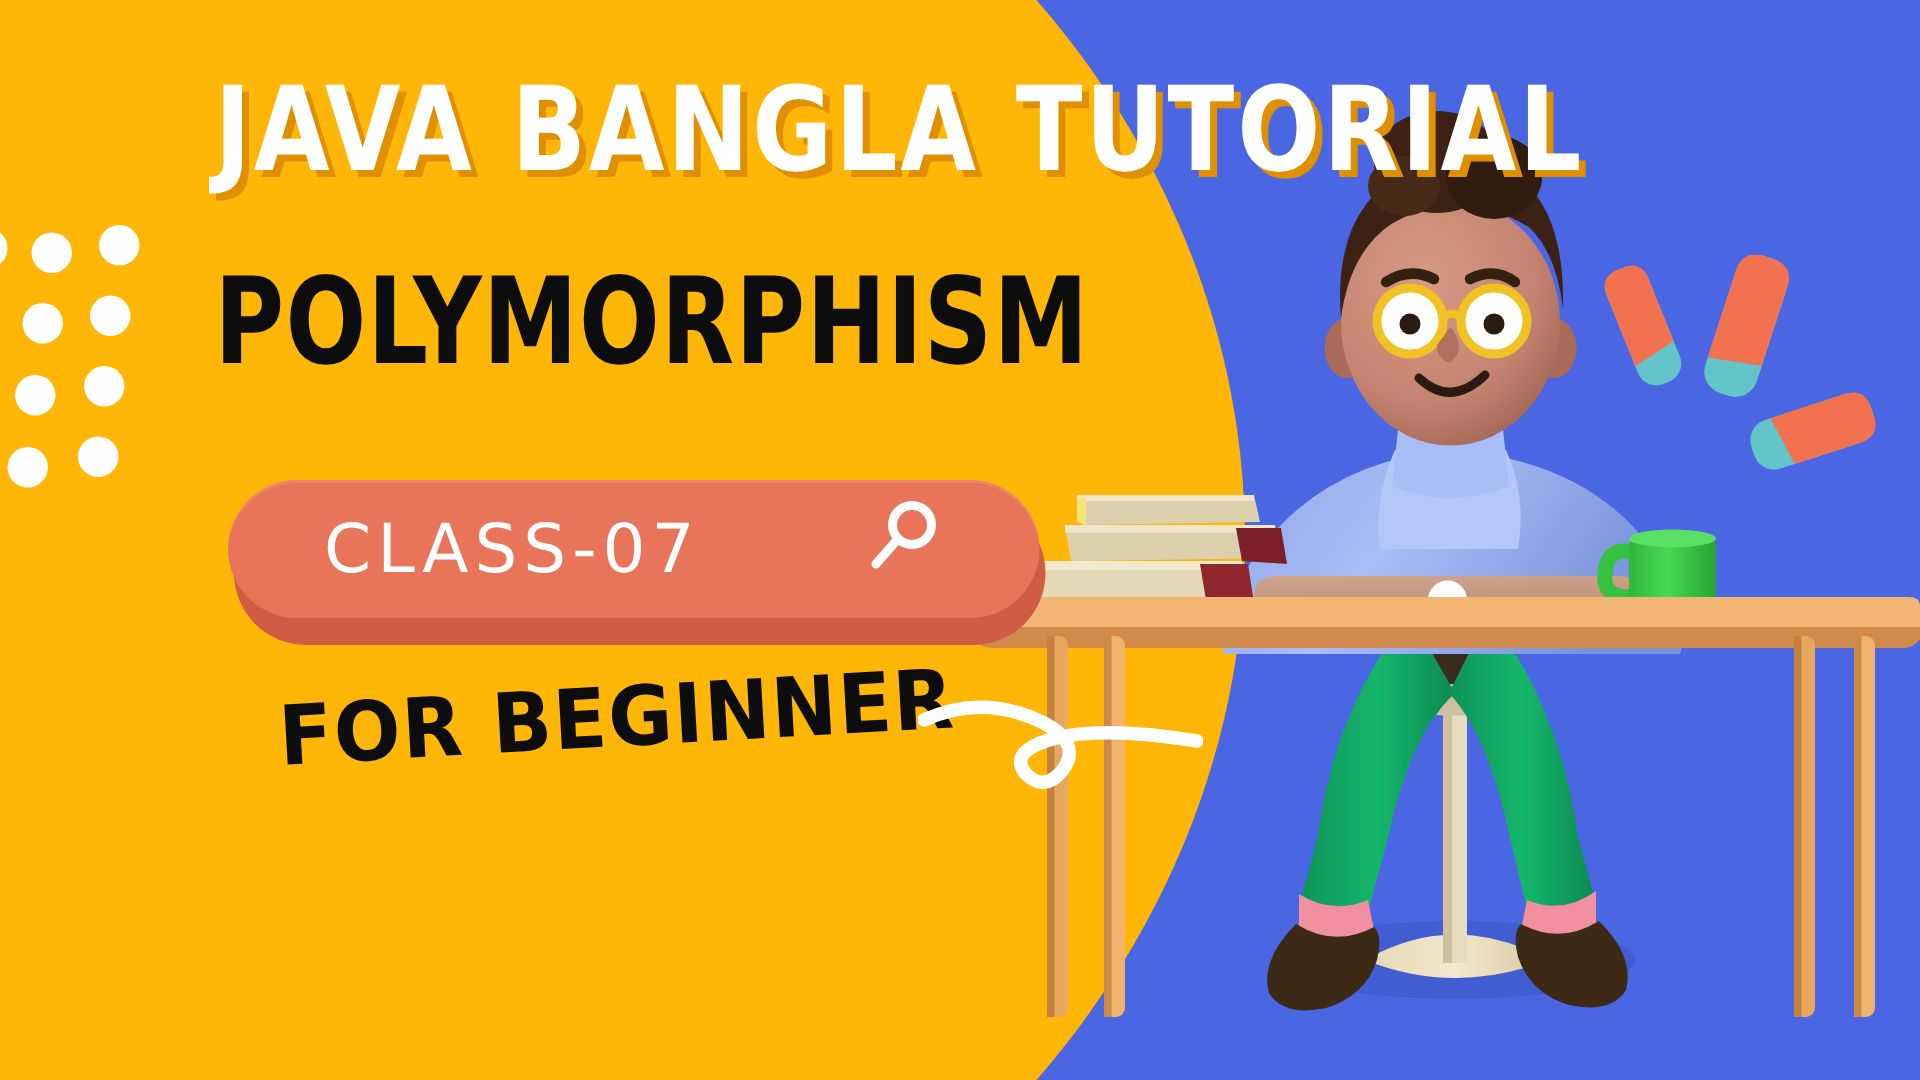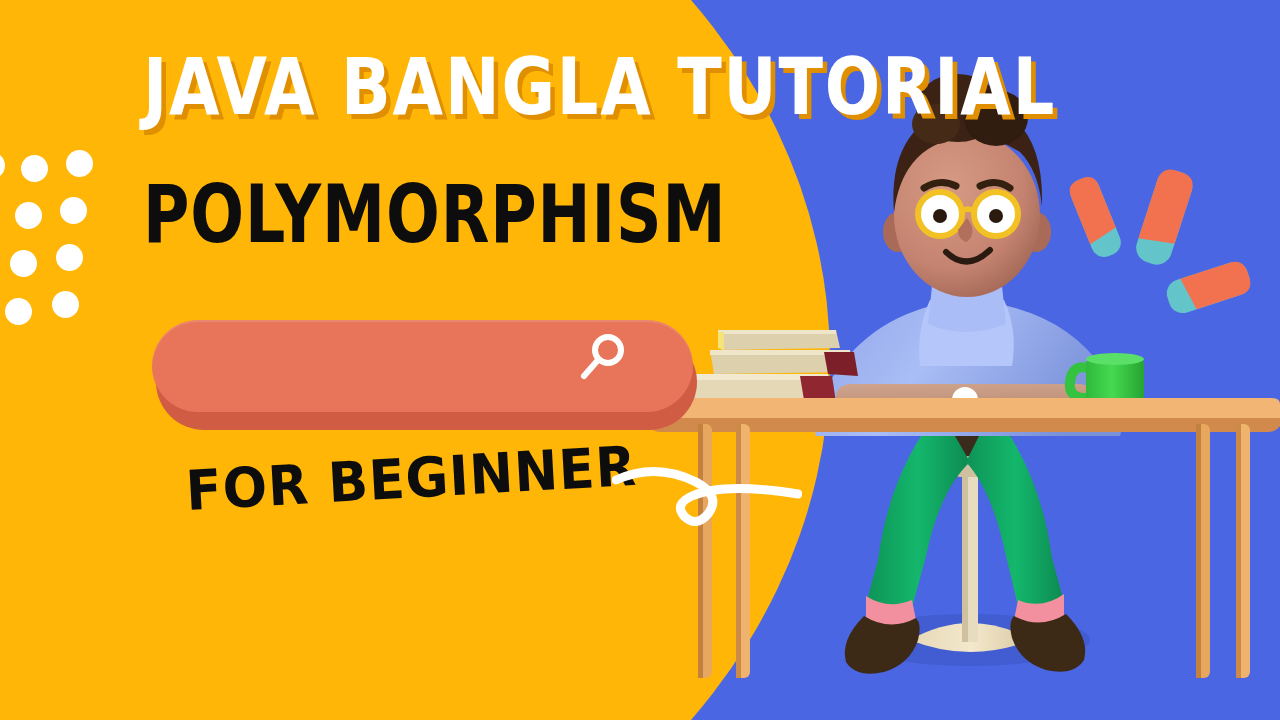--- a/index.html
+++ b/index.html
@@ -262,20 +262,21 @@
     </g>
   </svg>
 
   <div class="title">JAVA BANGLA TUTORIAL</div>
 
   <div class="subtitle">POLYMORPHISM</div>
 
   <div class="pill-wrap">
     <div class="pill-shadow"></div>
     <div class="pill"></div>
+    <div class="pill-label">CLASS-07</div>
   </div>
   <svg class="pill-search" viewBox="0 0 56 56">
     <circle cx="33" cy="20" r="13" fill="none" stroke="#ffffff" stroke-width="6"></circle>
     <line x1="23" y1="30" x2="9" y2="46" stroke="#ffffff" stroke-width="6" stroke-linecap="round"></line>
   </svg>
 
   <div class="beginner">FOR BEGINNER</div>
 
   <svg class="squiggle" viewBox="0 0 190 90">
     <path d="M4 28 Q44 10 84 30 Q110 44 96 62 Q84 76 72 64 Q62 52 80 44 Q112 30 186 42" stroke="#ffffff" stroke-width="9" fill="none" stroke-linecap="round"></path>

